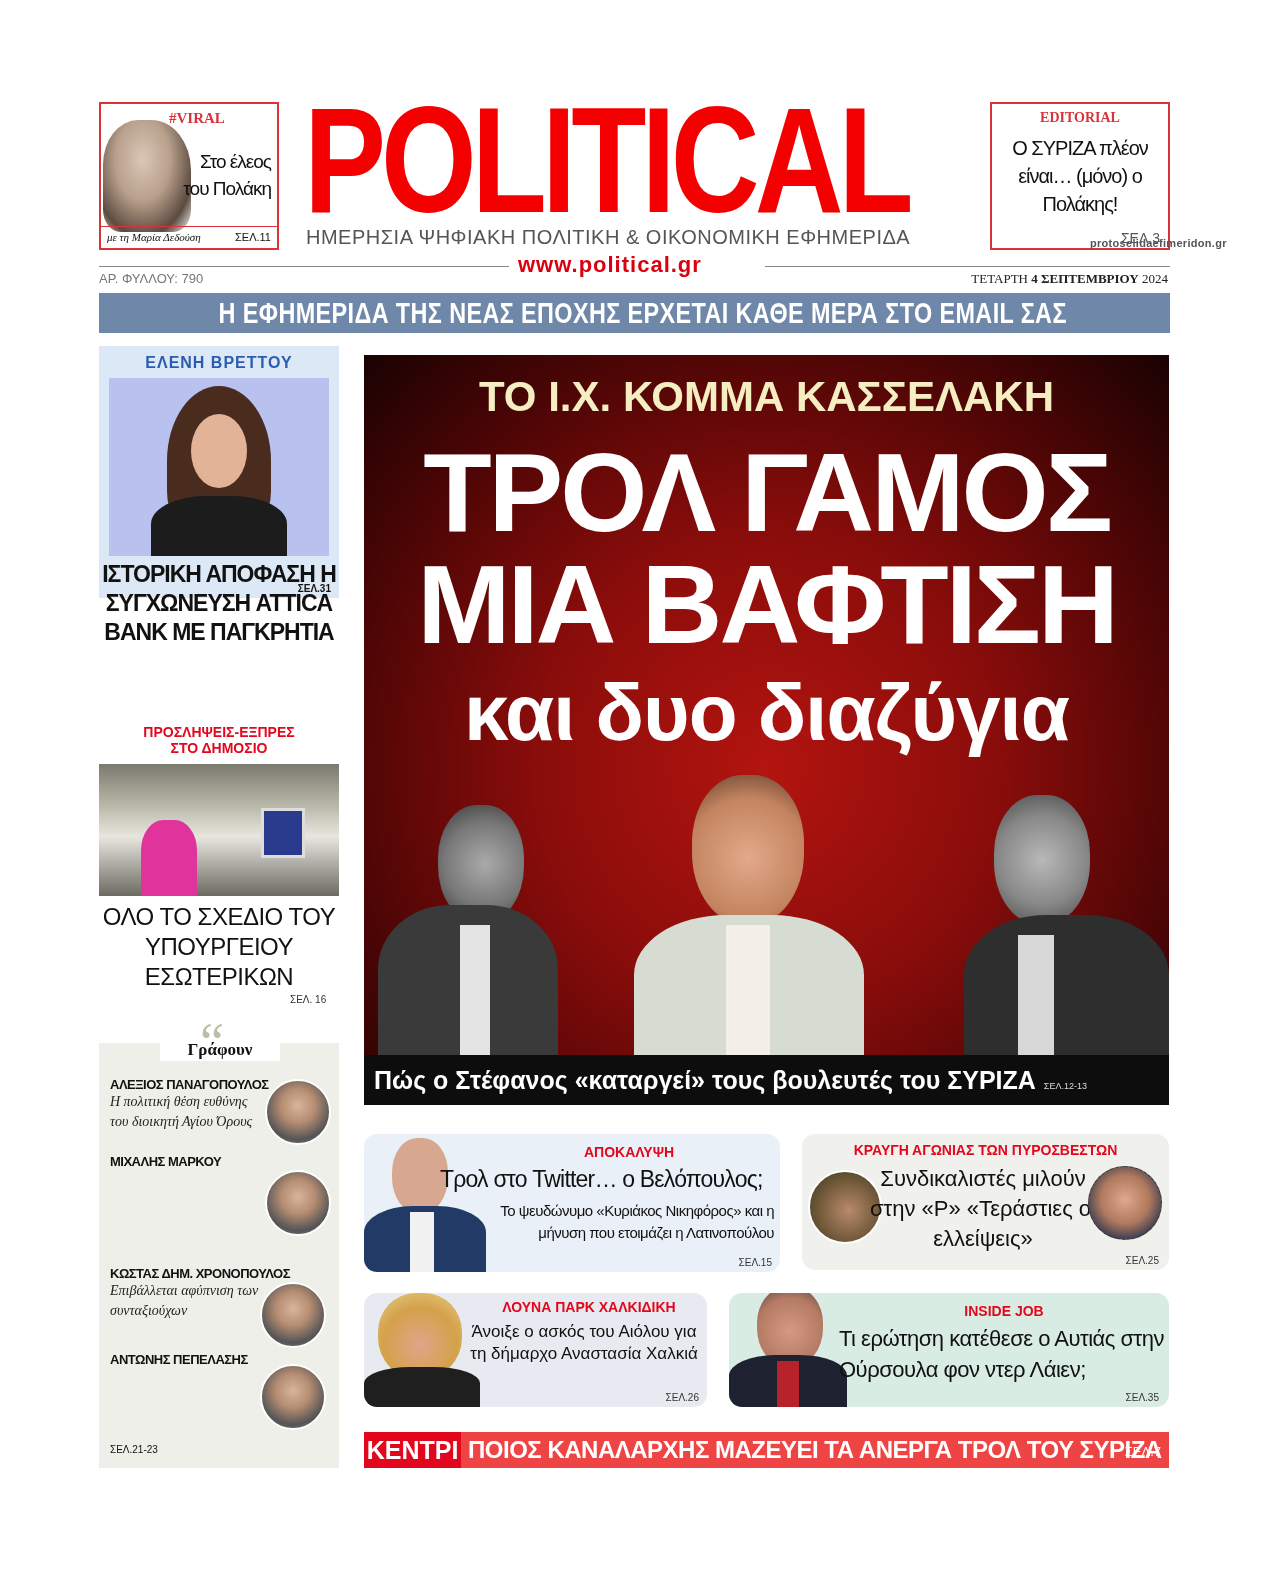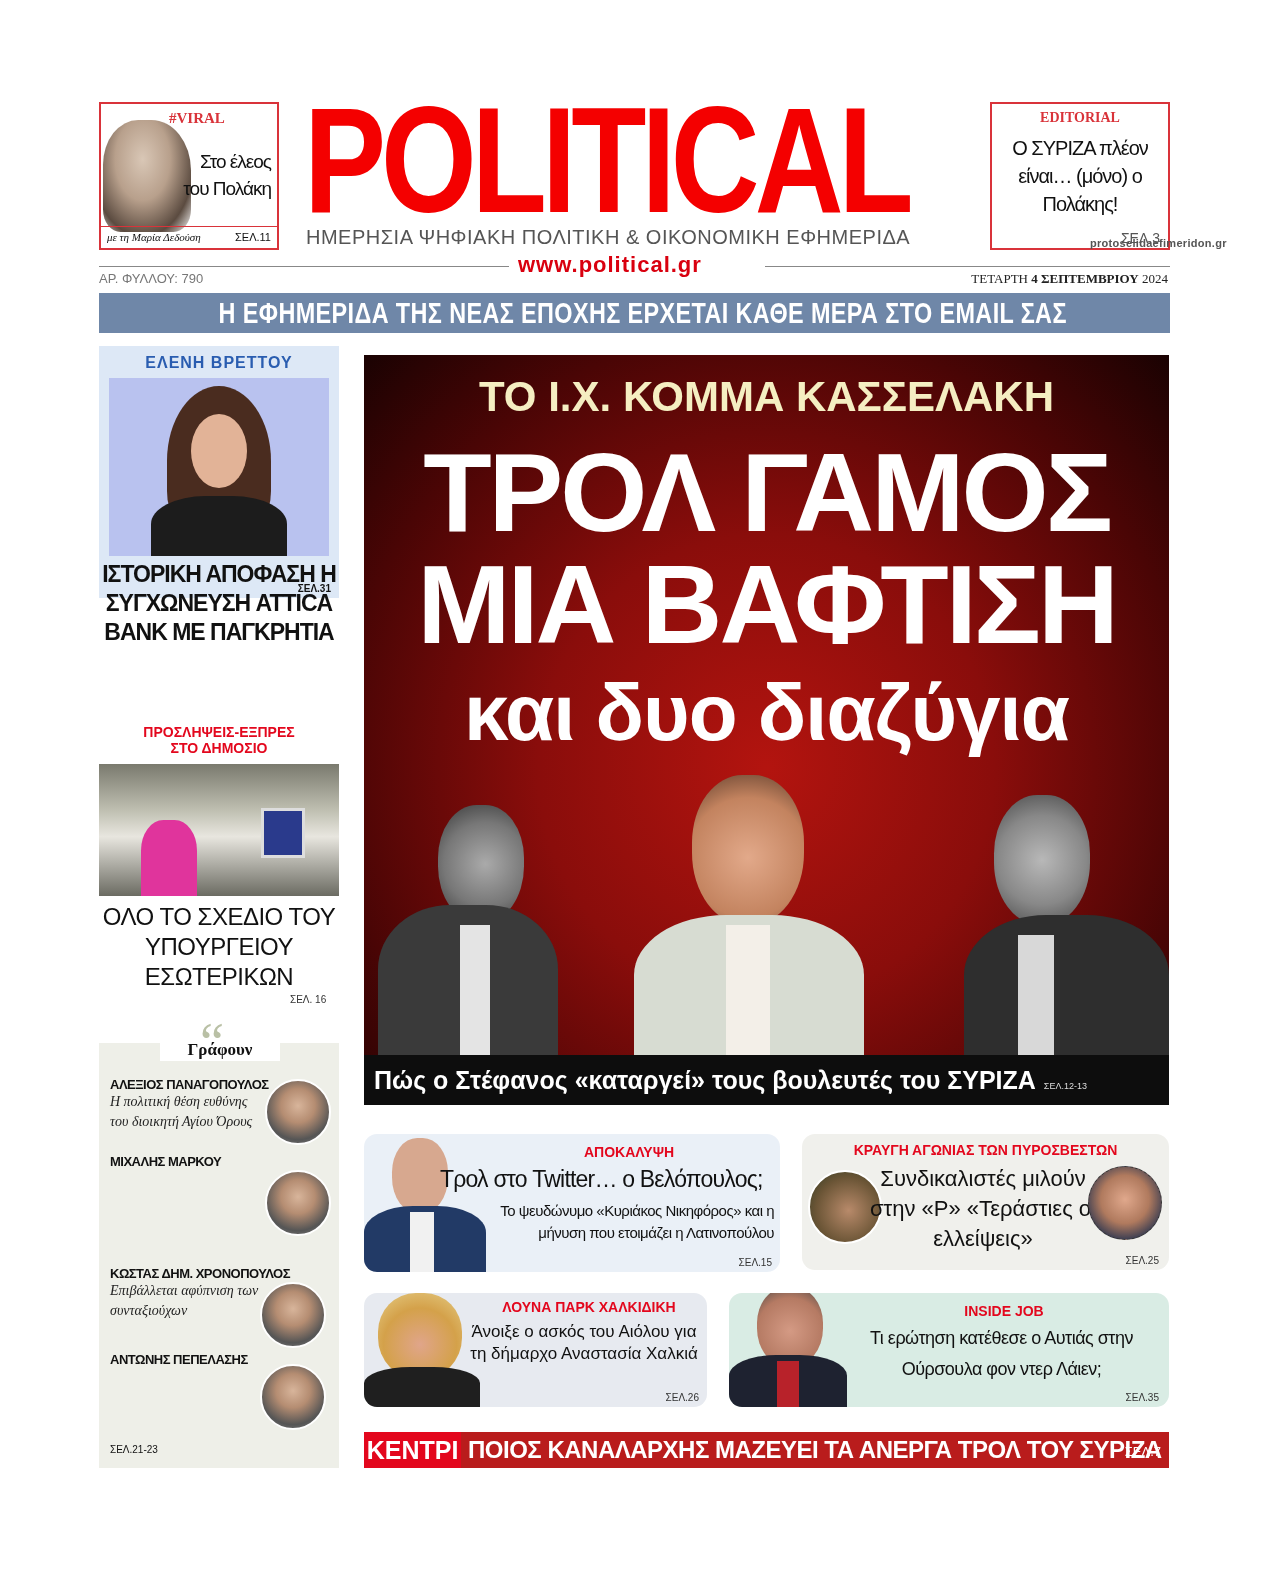--- a/index.html
+++ b/index.html
@@ -80,21 +80,21 @@
   .story .page { position: absolute; font-size: 10px; color: #333; }
   .s1 { left: 364px; top: 1134px; width: 416px; height: 138px; }
   .s2 { left: 802px; top: 1134px; width: 367px; height: 136px; background: #f0f0ec; }
   .s3 { left: 364px; top: 1293px; width: 343px; height: 114px; background: #e7eaf0; }
   .s4 { left: 729px; top: 1293px; width: 440px; height: 114px; background: #d9ece4; }
 
   .cutout { position: absolute; }
   .cutout .head { position: absolute; border-radius: 45% 45% 48% 48%; background: #d7a88f; }
   .cutout .suit { position: absolute; bottom: 0; border-radius: 40% 40% 0 0; }
 
-  .kentri { left: 364px; top: 1432px; width: 805px; height: 36px; background: #b91c1c; }
+  .kentri { left: 364px; top: 1432px; width: 805px; height: 36px; background: #ef4444; }
   .kentri-label { position: absolute; left: 0; top: 0; height: 36px; width: 97px; background: #e3071d; color: #fff; font-weight: bold; font-size: 25px; line-height: 36px; text-align: center; }
   .kentri-text { position: absolute; left: 104px; top: 0; height: 36px; line-height: 36px; color: #fff; font-weight: bold; font-size: 24px; white-space: nowrap; letter-spacing: -0.5px; }
   .kentri-page { position: absolute; right: 8px; top: 12px; font-size: 13px; color: #fff; padding-left: 36px; }
 </style>
 </head>
 <body>
 
 <div class="abs viral-box">
   <div class="abs viral-photo"></div>
   <div class="abs viral-tag">#VIRAL</div>
@@ -231,21 +231,21 @@
   <div class="page" style="right:8px;bottom:4px;">ΣΕΛ.26</div>
 </div>
 
 <div class="abs story s4">
   <div class="cutout" style="left:0;top:-6px;width:118px;height:120px;">
     <div class="head" style="left:28px;top:0;width:66px;height:80px;background:radial-gradient(circle at 50% 55%,#d49a84 0%,#b57a63 60%,#444 100%);"></div>
     <div class="suit" style="left:0;width:118px;height:52px;background:#1e2230;"></div>
     <div class="suit" style="left:48px;width:22px;height:46px;background:#b8222a;border-radius:0;"></div>
   </div>
   <div class="abs kick" style="left:120px;top:10px;width:310px;">INSIDE JOB</div>
-  <div class="abs" style="left:110px;top:30px;width:325px;text-align:center;font-size:18px;line-height:31px;letter-spacing:-0.5px;">Τι ερώτηση κατέθεσε ο Αυτιάς στην Ούρσουλα φον ντερ Λάιεν;</div>
+  <div class="abs" style="left:110px;top:30px;width:325px;text-align:left;font-size:22px;line-height:31px;letter-spacing:-0.5px;">Τι ερώτηση κατέθεσε ο Αυτιάς στην Ούρσουλα φον ντερ Λάιεν;</div>
   <div class="page" style="right:10px;bottom:4px;">ΣΕΛ.35</div>
 </div>
 
 <div class="abs kentri">
   <div class="kentri-label">ΚΕΝΤΡΙ</div>
   <div class="kentri-text">ΠΟΙΟΣ ΚΑΝΑΛΑΡΧΗΣ ΜΑΖΕΥΕΙ ΤΑ ΑΝΕΡΓΑ ΤΡΟΛ ΤΟΥ ΣΥΡΙΖΑ</div>
   <div class="kentri-page">ΣΕΛ.7</div>
 </div>
 
 </body></html>

